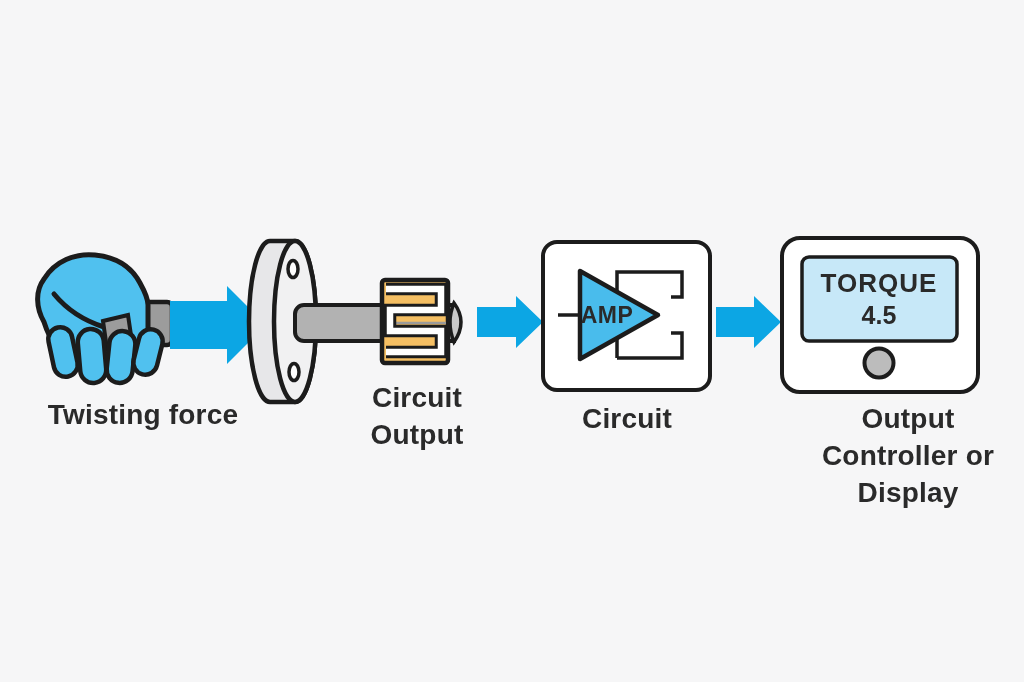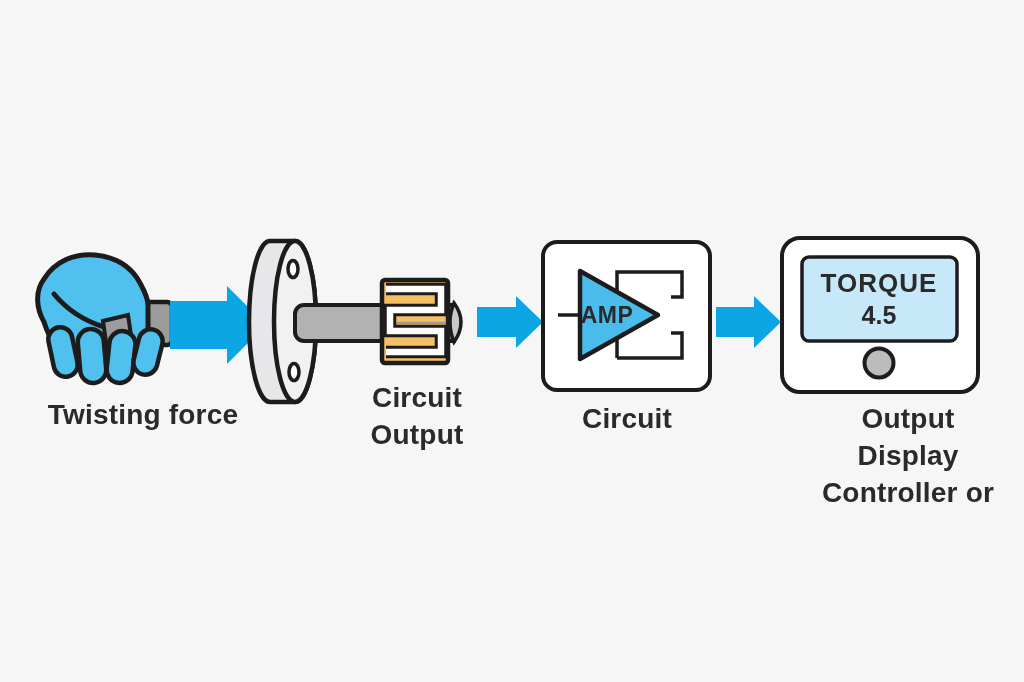--- a/index.html
+++ b/index.html
@@ -101,17 +101,17 @@
     <div>Circuit</div>
     <div>Output</div>
   </div>
 
   <div class="label" style="left:627px;top:400px">
     <div>Circuit</div>
   </div>
 
   <div class="label" style="left:908px;top:400px">
     <div>Output</div>
+    <div>Controller or</div>
     <div>Display</div>
-    <div>Controller or</div>
   </div>
 
 </div>
 
 </body></html>

